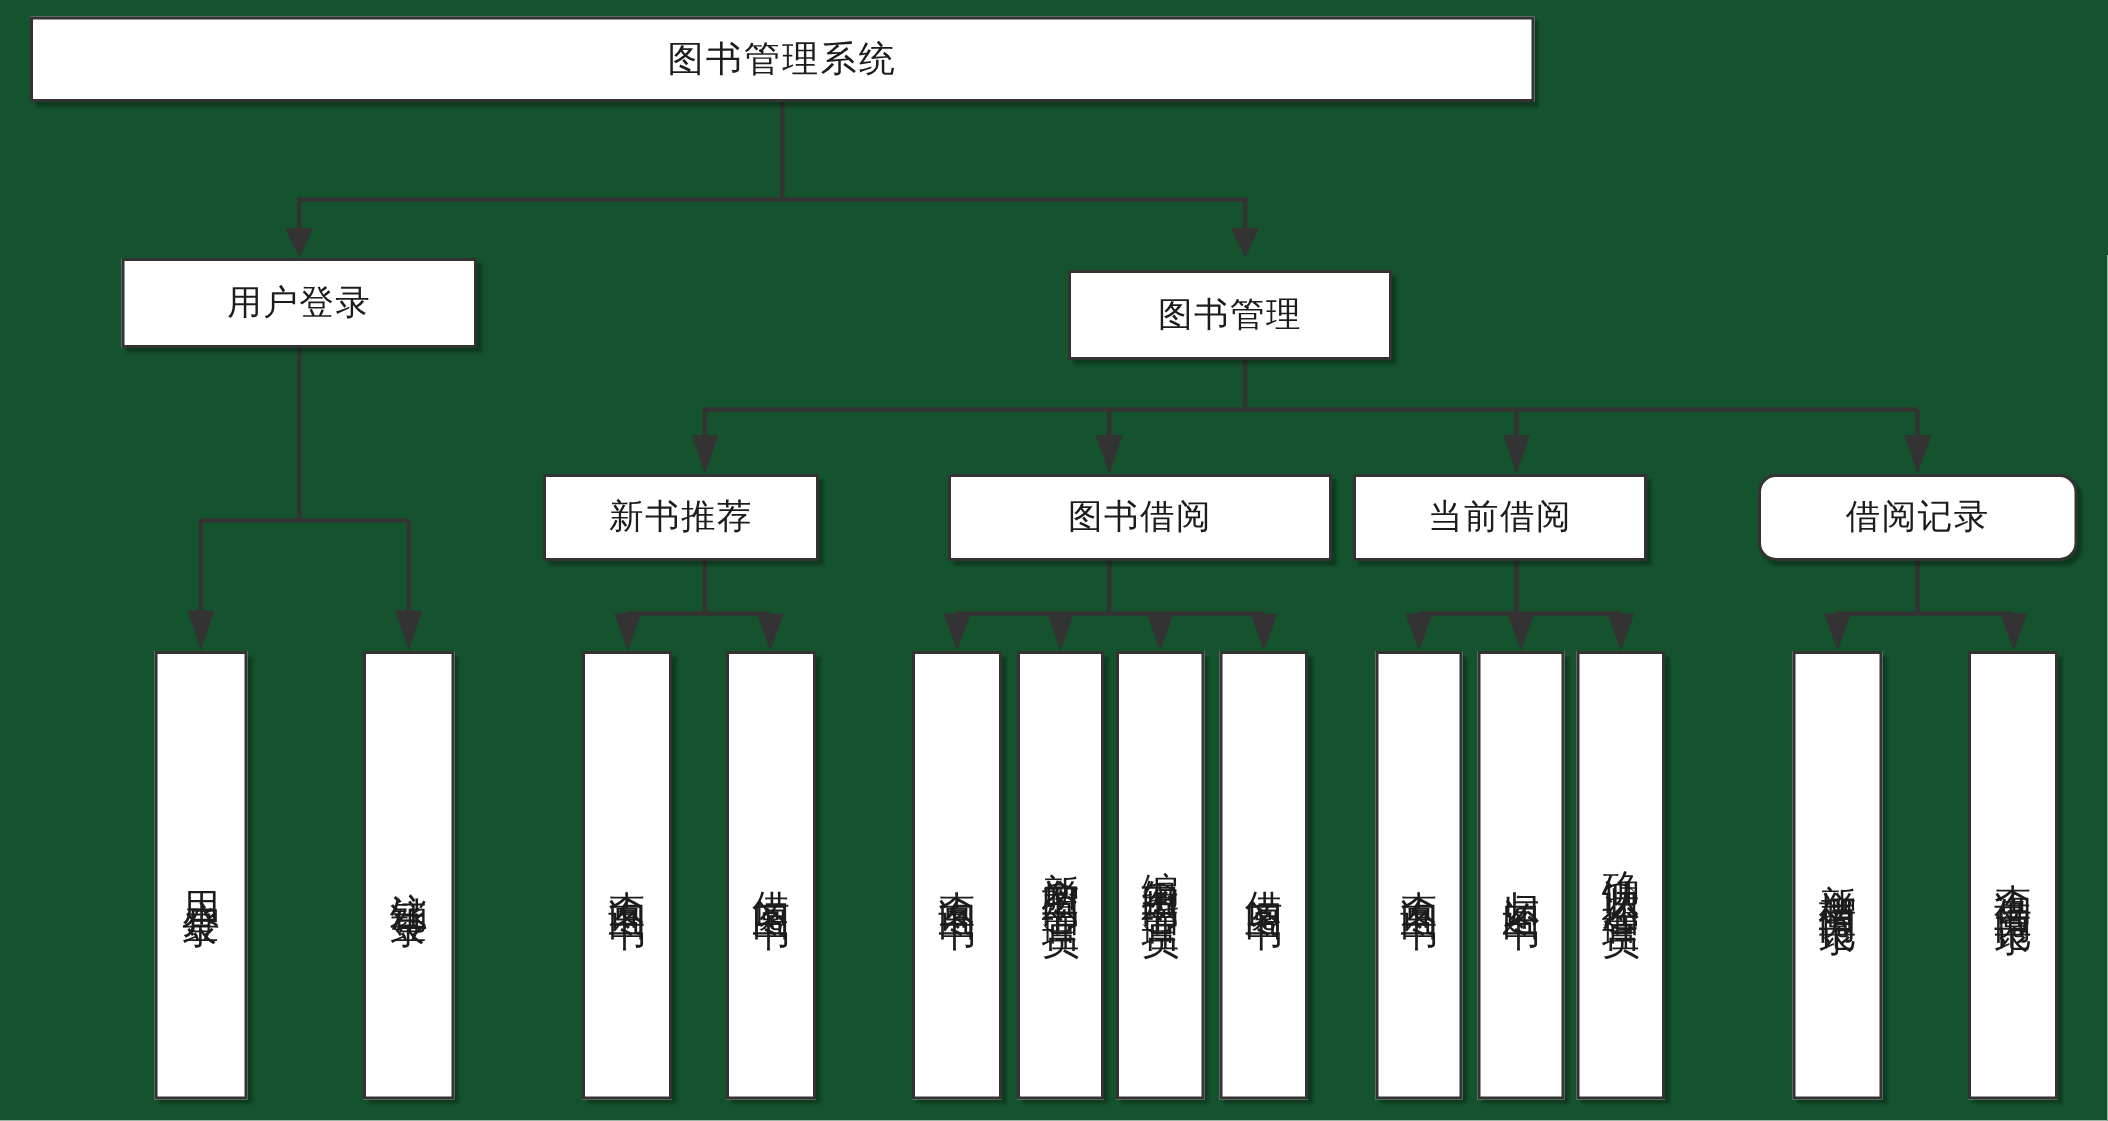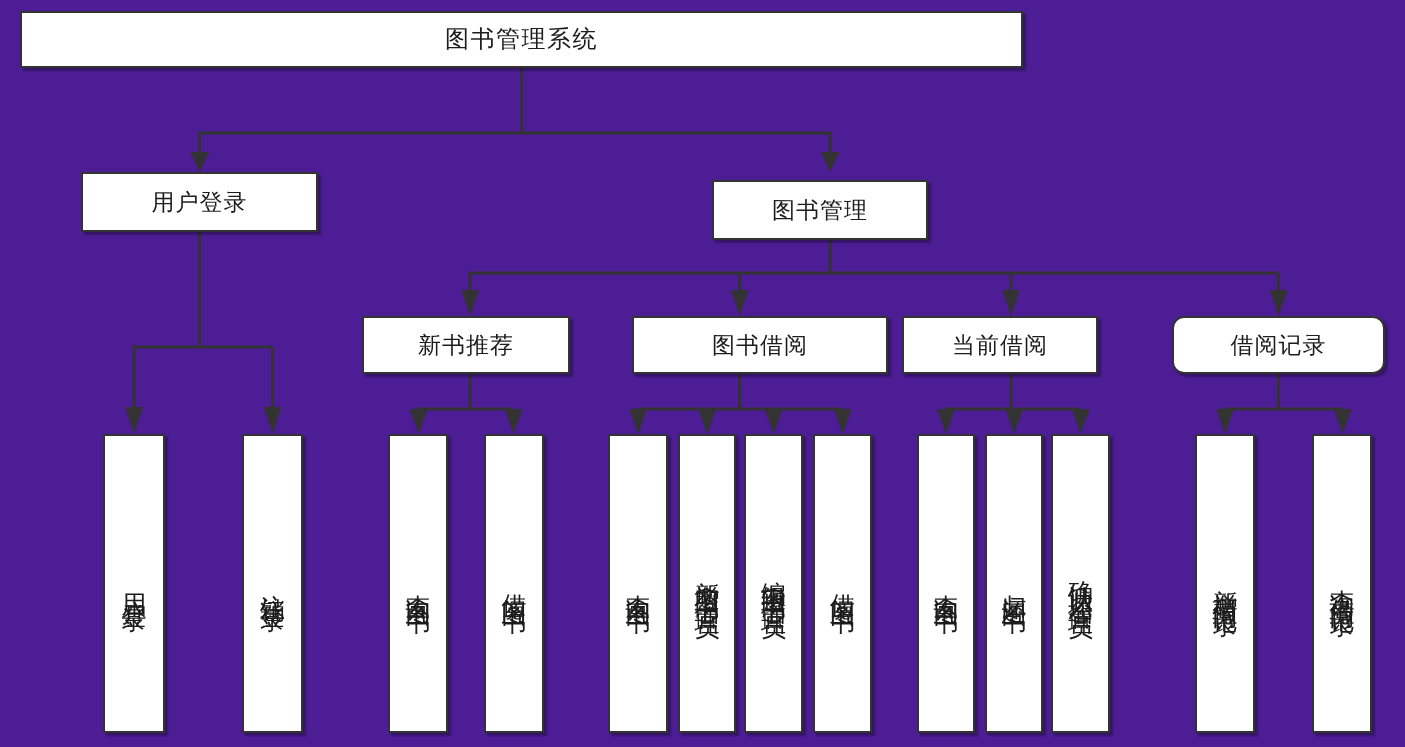--- a/index.html
+++ b/index.html
@@ -5,21 +5,21 @@
 <style>
   html,body{margin:0;padding:0;background:#ffffff;}
   body{
     font-family:"DejaVu Sans","Liberation Sans",sans-serif;
     color:#1a1a1a;
   }
   #canvas{
     position:relative;
     width:1405px;
     height:747px;
-    background:#4c1d95;
+    background:#14532d;
     overflow:hidden;
   }
   
   #wires{
     position:absolute;
     left:0; top:0;
     width:1405px; height:747px;
     pointer-events:none;
   }
   #wires path, #wires line{
@@ -157,21 +157,21 @@
     <span class="lbl">图书管理系统</span>
   </div>
 
   <div class="node h" style="left:81px;top:172px;width:237px;height:60px;">
     <span class="lbl">用户登录</span>
   </div>
   <div class="node h" style="left:712px;top:180px;width:216px;height:60px;">
     <span class="lbl">图书管理</span>
   </div>
 
-  <div class="node h" style="left:362px;top:316px;width:208px;height:58px;">
+  <div class="node h" style="left:362px;top:316px;width:184px;height:58px;">
     <span class="lbl">新书推荐</span>
   </div>
   <div class="node h" style="left:632px;top:316px;width:256px;height:58px;">
     <span class="lbl">图书借阅</span>
   </div>
   <div class="node h" style="left:902px;top:316px;width:196px;height:58px;">
     <span class="lbl">当前借阅</span>
   </div>
   <div class="node h" style="left:1172px;top:316px;width:213px;height:58px;border-radius:12px;">
     <span class="lbl">借阅记录</span>

